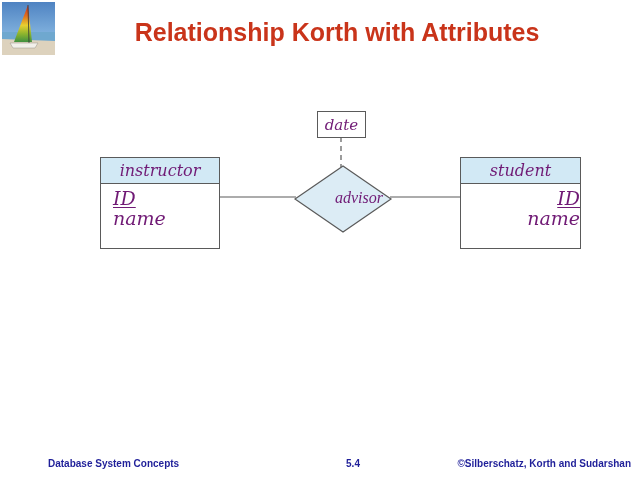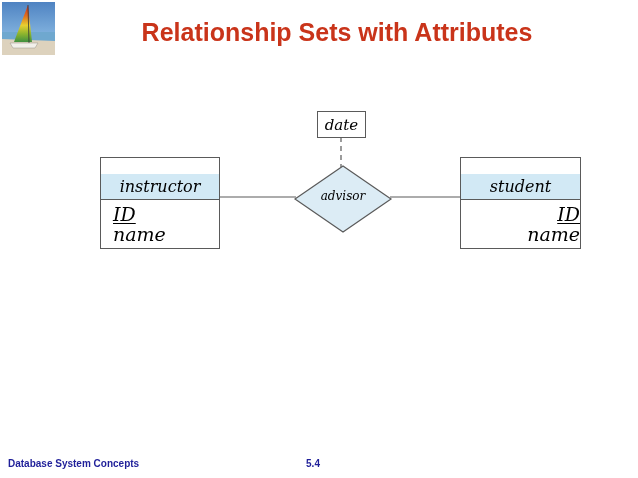--- a/index.html
+++ b/index.html
@@ -17,57 +17,57 @@
     position:absolute; left:36px; right:0; top:18px;
     text-align:center;
     font-size:25px; font-weight:bold;
     color:var(--title-color, #c9341a);
     letter-spacing:0px;
   }
   svg.diagram-lines {
     position:absolute; left:0; top:0; width:638px; height:478px;
     pointer-events:none;
   }
-  .er-text { font-family:"DejaVu Serif", serif; font-style:italic; color:#000000; }
+  .er-text { font-family:"DejaVu Serif", serif; font-style:italic; color:#701a75; }
   .date-box {
     position:absolute; left:317px; top:111px; width:47px; height:25px;
     background:#ffffff;
     border:1px solid var(--stroke, #5a5a5a);
     display:flex; align-items:center; justify-content:center;
     font-size:15px;
   }
   .advisor-label {
-    position:absolute; left:295px; top:189px; width:96px;
-    text-align:center; font-size:12px;
+    position:absolute; left:311px; top:189px; width:96px;
+    text-align:center; font-size:16px;font-family:Liberation Serif, serif;
   }
   .entity {
     position:absolute; top:157px; height:92px;
     background:#ffffff;
     border:1px solid var(--stroke, #5a5a5a);
     box-sizing:border-box;
   }
   .entity-instructor { left:100px; width:120px; }
   .entity-student   { left:460px; width:121px;text-align:right; }
   .entity .ehdr {
     height:25px;
     background:var(--header-fill, #d2e9f5);
     border-bottom:1px solid var(--stroke, #5a5a5a);
     display:flex; align-items:center; justify-content:center;
     font-size:16px;
-    margin-top:16px;
   }
   .entity .ebody {
     padding:4px 0 0 12px;
     font-size:19px; line-height:20px;
   }
   .attr-key { text-decoration:underline; text-underline-offset:2px; }
   .footer-text {
     position:absolute; top:458px;
     font-size:10px; font-weight:bold;
     color:var(--footer-color, #1f1f99);
+    margin-left:40px;
   }
   .footer-left   { left:8px; }
   .footer-center { left:280px; width:66px; text-align:center; }
   .footer-right  { right:7px; }
 </style>
 </head>
 <body>
 
 <div class="slide">
 
@@ -87,21 +87,21 @@
       </linearGradient>
     </defs>
     <rect x="0" y="0" width="53" height="53" fill="url(#sky)"></rect>
     <rect x="0" y="30" width="53" height="9" fill="#6fa8cf"></rect>
     <polygon points="0,37 53,39 53,53 0,53" fill="#ddd2bd"></polygon>
     <polygon points="26,3 12,40 30,40" fill="url(#sail)"></polygon>
     <line x1="26" y1="3" x2="27" y2="41" stroke="#333" stroke-width="0.8"></line>
     <polygon points="8,41 36,41 33,46 11,46" fill="#f2f0ea" stroke="#9a948a" stroke-width="0.5"></polygon>
   </svg>
 
-  <div class="page-title">Relationship Sets with Attributes</div>
+  <div class="page-title">Relationship Korth with Attributes</div>
 
   <svg class="diagram-lines" viewBox="0 0 638 478" xmlns="http://www.w3.org/2000/svg">
     <line x1="341" y1="137" x2="341" y2="167" stroke="var(--stroke, #5a5a5a)" stroke-width="1.2" stroke-dasharray="5,4"></line>
     <line x1="220" y1="197" x2="296" y2="197" stroke="var(--stroke, #5a5a5a)" stroke-width="1.2"></line>
     <line x1="390" y1="197" x2="460" y2="197" stroke="var(--stroke, #5a5a5a)" stroke-width="1.2"></line>
     <polygon points="343,166 391,199 343,232 295,199" fill="var(--diamond-fill, #dcecf5)" stroke="var(--stroke, #5a5a5a)" stroke-width="1.2"></polygon>
   </svg>
 
   <div class="date-box er-text">
     <span>date</span>
@@ -120,14 +120,15 @@
   <div class="entity entity-student">
     <div class="ehdr er-text">student</div>
     <div class="ebody er-text">
       <div class="attr-key">ID</div>
       <div>name</div>
     </div>
   </div>
 
   <div class="footer-text footer-left">Database System Concepts</div>
   <div class="footer-text footer-center">5.4</div>
+  <div class="footer-text footer-right">©Silberschatz, Korth and Sudarshan</div>
 
 </div>
 
 </body></html>

